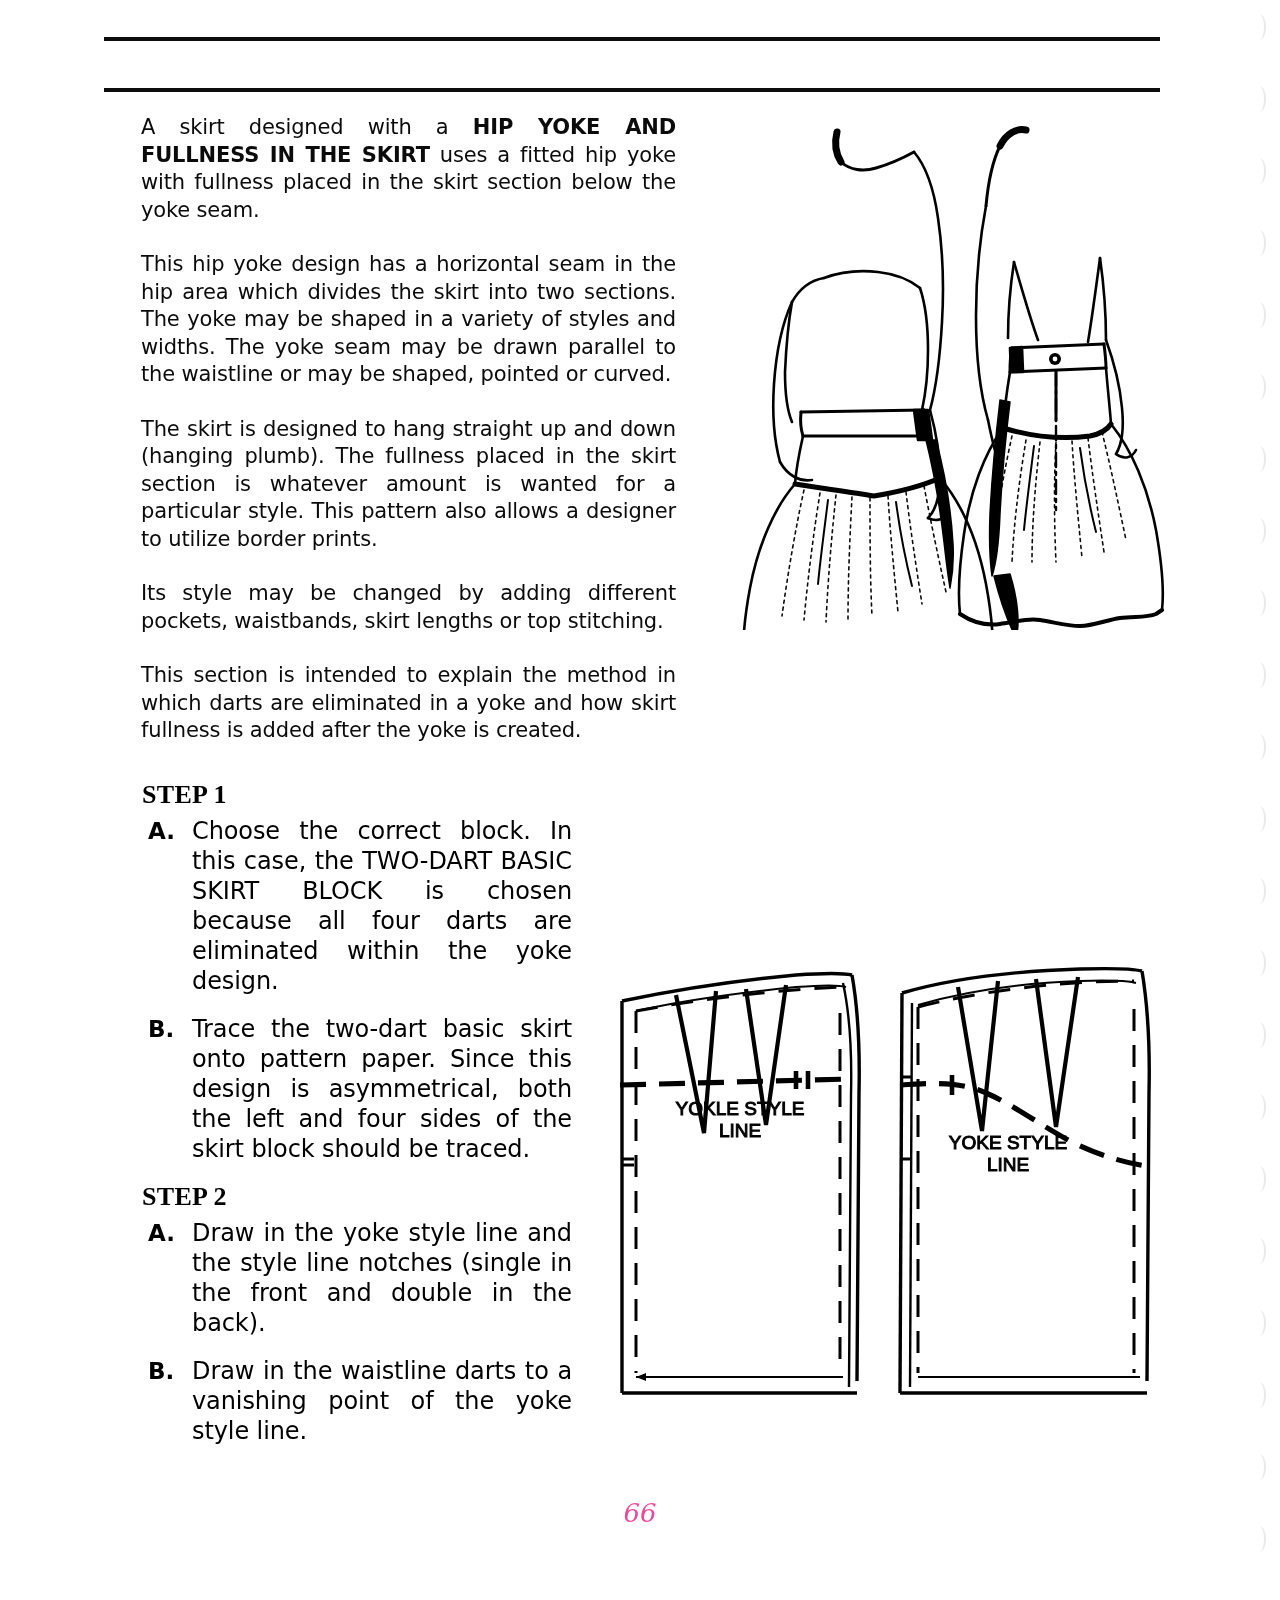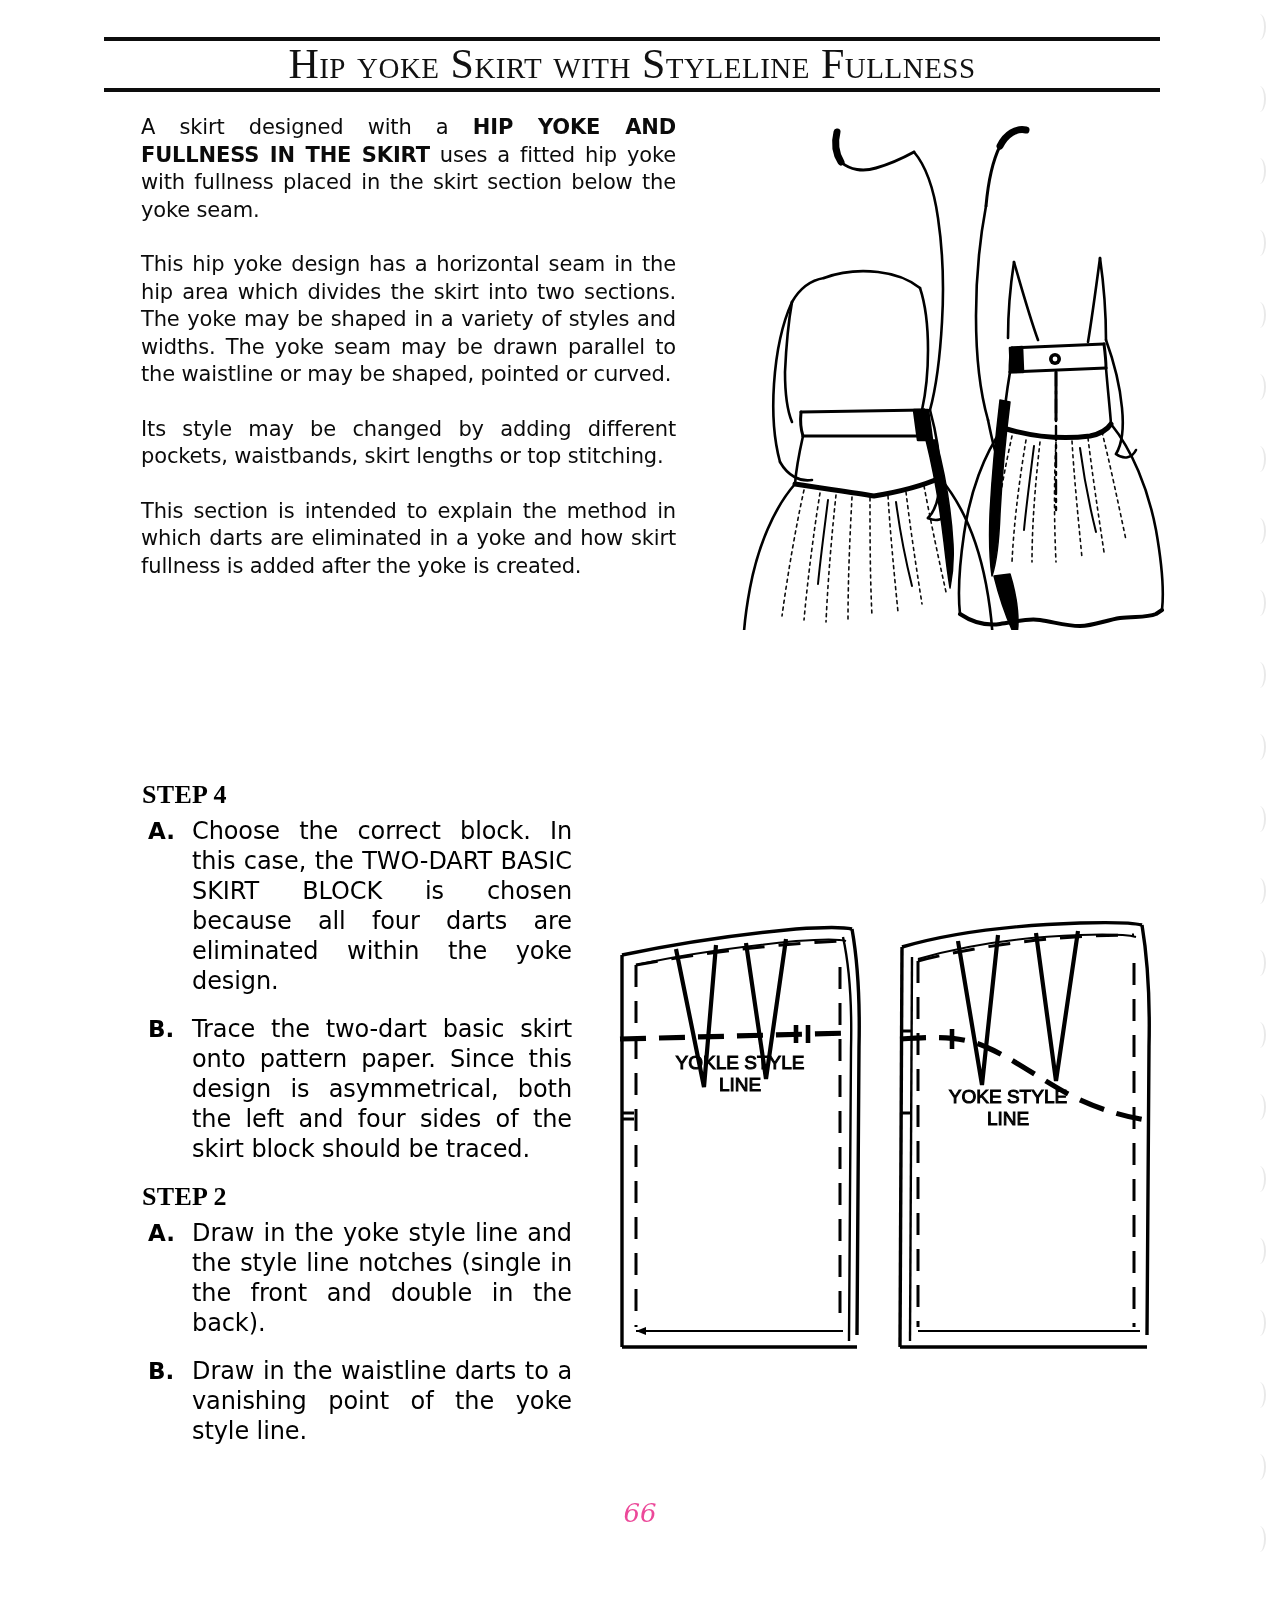--- a/index.html
+++ b/index.html
@@ -117,21 +117,21 @@
     letter-spacing: -0.1px;
   }
   .step-body p { margin: 0; }
   .step-body p + p { margin-top: 22px; }
   .step-body b { font-weight: bold; }
 
   
   .pattern-diagrams {
     position: absolute;
     left: 600px;
-    top: 907px;
+    top: 953px;
     width: 570px;
     height: 460px;
   }
   .pattern-diagrams svg { display: block; }
 
   .diagram-label {
     font-family: "Liberation Sans", sans-serif;
     font-size: 19px;
     font-weight: normal;
     fill: #000;
@@ -166,27 +166,27 @@
     height: 26px;
     border-right: 2px solid #e9e9e9;
     border-radius: 0 60% 60% 0 / 0 50% 50% 0;
   }
 </style>
 </head>
 <body>
 
 <div class="page-header">
   <div class="rule rule-top"></div>
-  <div class="page-title">Hip yoke Skirt with Styleline Fullness</div>
   <div class="rule rule-bottom"></div>
 </div>
 
 <div class="intro-col">
   <p><span>A skirt designed with a </span><b>HIP YOKE AND  FULLNESS IN THE SKIRT</b><span> uses a fitted hip yoke with fullness placed in the skirt section below the yoke seam.</span></p>
   <p>This hip yoke design has a horizontal seam in the hip area which divides the skirt into two sections. The yoke may be shaped in a variety of styles and widths. The yoke seam may be drawn parallel to the waistline or may be shaped, pointed or curved.</p>
+  <p>The skirt is designed to hang straight up and down (hanging plumb). The  fullness placed in the skirt section is whatever amount is wanted for a particular style. This pattern also allows a designer to utilize border prints.</p>
   <p>Its style may be changed by adding different pockets, waistbands, skirt lengths or top stitching.</p>
   <p>This section is intended to explain the method in which darts are eliminated in a yoke and how skirt fullness is added after the yoke is created.</p>
 </div>
 
 <div class="fashion-figures">
   <svg width="480" height="520" viewBox="0 0 480 520" xmlns="http://www.w3.org/2000/svg">
     <g fill="none" stroke="#000" stroke-width="2.6" stroke-linecap="round" stroke-linejoin="round">
 
       <path d="M137 22 C134 34 136 44 141 52" stroke-width="7"></path>
       <path d="M141 52 C150 60 163 62 176 58 C190 54 203 48 214 42" stroke-width="3"></path>
@@ -302,21 +302,21 @@
       <g stroke-width="2">
         <path d="M334 336 C330 368 326 398 324 420"></path>
         <path d="M380 338 C384 368 390 398 396 422"></path>
       </g>
     </g>
   </svg>
 </div>
 
 <div class="steps-col">
 
-  <h2 class="step-heading">STEP 4</h2>
+  <h2 class="step-heading">STEP 1</h2>
 
   <div class="step-item">
     <div class="step-letter">A.</div>
     <div class="step-body">
       <p>Choose the correct block. In this case, the TWO-DART BASIC SKIRT BLOCK is chosen because all four darts are eliminated within the yoke design.</p>
     </div>
   </div>
 
   <div class="step-item">
     <div class="step-letter">B.</div>

